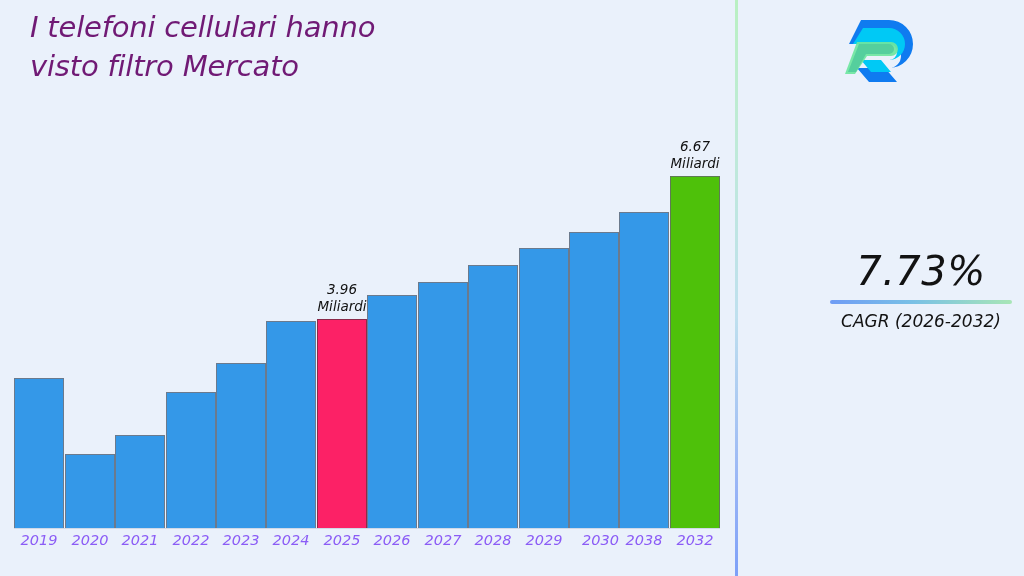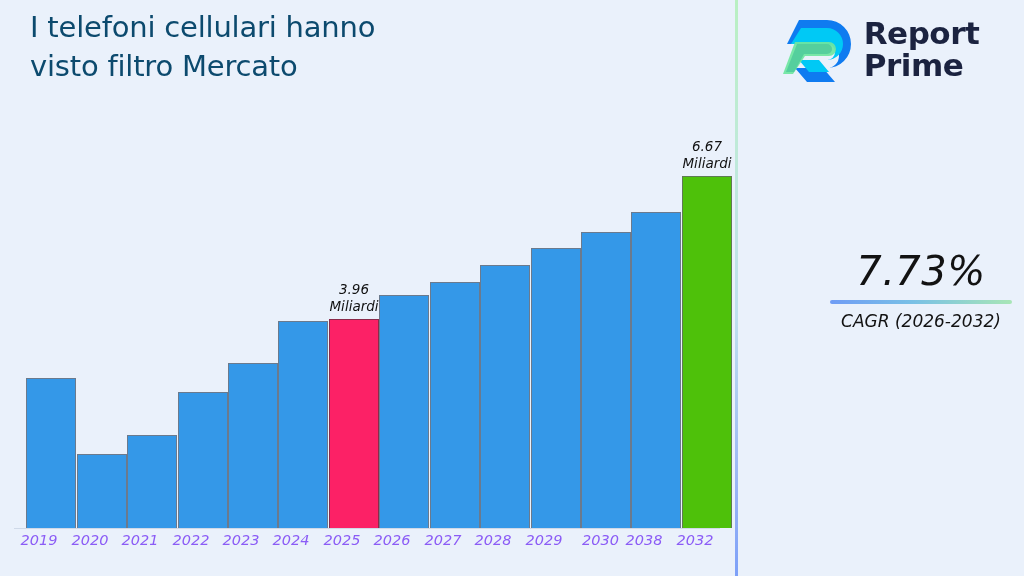--- a/index.html
+++ b/index.html
@@ -28,23 +28,24 @@
     width: 735px;
     height: 576px;
     box-sizing: border-box;
   }
 
   .chart-title {
     position: absolute;
     left: 30px;
     top: 8px;
     width: 400px;
+    font-style: italic;
     font-size: 29px;
     line-height: 1.33;
-    color: #0c4a6e;
+    color: #701a75;
     font-family: "DejaVu Sans", sans-serif;
     white-space: pre-line;
     letter-spacing: -0.2px;
   }
 
   .plot-area {
     position: absolute;
     left: 0;
     top: 0;
     width: 735px;
@@ -65,21 +66,20 @@
     left: 14px;
     top: 0;
     width: 706px;
     height: 528px;
   }
 
   .bar-slot {
     position: absolute;
     bottom: 0;
     width: 50px;
-    margin-left: 12px;
   }
 
   .bar {
     position: absolute;
     bottom: 0;
     left: 0;
     width: 100%;
     box-sizing: border-box;
     border: 1px solid #6b7a8d;
     border-bottom: none;
@@ -273,24 +273,20 @@
 
     <div class="logo-block">
       <span class="logo-mark-wrap">
         <svg class="logo-mark" viewBox="0 0 72 76" xmlns="http://www.w3.org/2000/svg" aria-hidden="true">
           <path d="M16 8 H44 A24 24 0 0 1 44 56 H40 L52 70 H24 L12 56 H44 A12 12 0 0 0 44 32 H4 Z" fill="#0f7bf0"></path>
           <path d="M18 16 H44 A16 16 0 0 1 44 48 H36 L46 60 H26 L16 48 H44 A8 8 0 0 0 44 32 H8 Z" fill="#00c9f5"></path>
           <path d="M12 30 H46 A7 7 0 0 1 46 44 H22 L10 62 H0 L12 30 Z" fill="#6ee6a0" opacity="0.92"></path>
           <path d="M14 32 H44 A5 5 0 0 1 44 42 H21 L11 60 H3 Z" fill="#49c79a" opacity="0.75"></path>
         </svg>
       </span>
-      <span class="logo-text">
-        <span>Report</span><br>
-        <span>Prime</span>
-      </span>
     </div>
 
     <div class="cagr-block">
       <div class="cagr-value">7.73%</div>
       <div class="cagr-rule"></div>
       <div class="cagr-caption">CAGR (2026-2032)</div>
     </div>
 
   </div>
 

